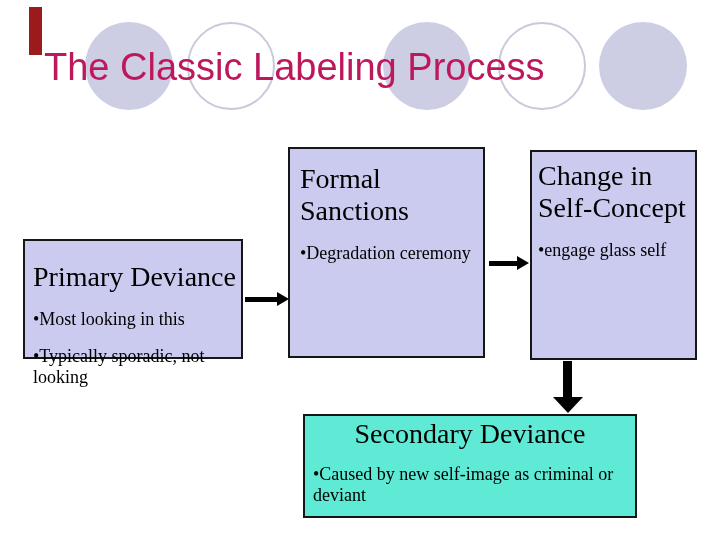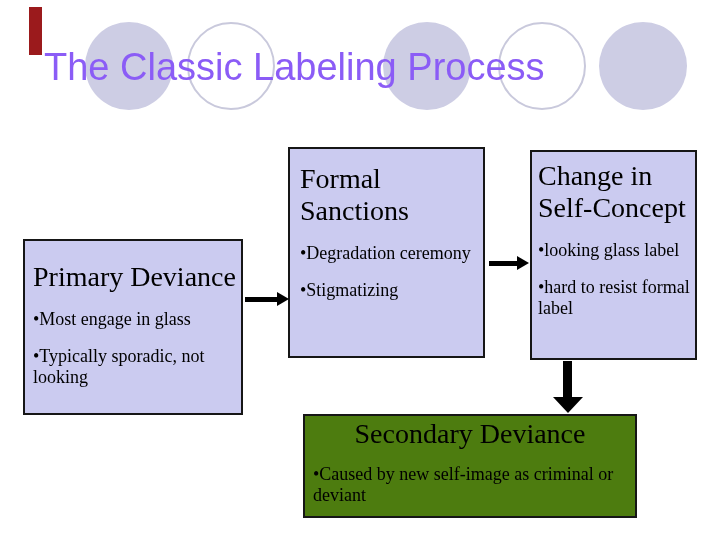--- a/index.html
+++ b/index.html
@@ -13,32 +13,32 @@
   .circle.filled   { background:#cdcde4; }
   .circle.outlined { background:#ffffff; width:84px; height:84px; border:2px solid #c9c9dc; }
   .c1 { left:85px; }  .c2 { left:187px; } .c3 { left:383px; }
   .c4 { left:498px; } .c5 { left:599px; }
 
   .accent-bar { position:absolute; left:29px; top:7px; width:13px; height:48px; background:#9b1a1c; }
 
   .title {
     position:absolute; left:44px; top:46px; margin:0;
     font-family:"Liberation Sans","DejaVu Sans",sans-serif;
-    font-size:38px; font-weight:400; color:#8b5cf6; white-space:nowrap;
+    font-size:38px; font-weight:400; color:#be185d; white-space:nowrap;
   }
 
   
   .box {
     position:absolute; box-sizing:border-box;
     background:#cbcbf0; border:2px solid #0f766e;
   }
   .box-title  { font-size:28px; line-height:1.15; margin:0; }
   .bullet     { font-size:18px; line-height:1.17; margin:16px 0 0 0; }
 
-  .box-primary   { left:23px;  top:239px; width:220px; height:176px; padding:20px 0 0 8px; }
+  .box-primary   { left:23px;  top:239px; width:220px; height:120px; padding:20px 0 0 8px; }
   .box-formal    { left:288px; top:147px; width:197px; height:211px; padding:14px 4px 0 10px; }
   .box-change    { left:530px; top:150px; width:167px; height:210px; padding:8px 0 0 6px; }
   .box-secondary { left:303px; top:414px; width:334px; height:104px; padding:2px 8px 0 8px; }
   .box-secondary .box-title { text-align:center; }
   .box-secondary .bullet    { margin-top:14px; }
 
   
   .arrow { position:absolute; }
   .shaft-h { position:absolute; top:5px; left:0; height:5px; background:#000; }
   .head-right {
@@ -69,37 +69,35 @@
   <div class="circle filled c3"></div>
   <div class="circle outlined c4"></div>
   <div class="circle filled c5"></div>
 
   <div class="accent-bar" style="background: rgb(155, 26, 28);"></div>
 
   <h1 class="title">The Classic Labeling Process</h1>
 
   <div class="box box-primary" style="background: rgb(203, 203, 240); border-color: rgb(22, 22, 22);">
     <div class="box-title">Primary Deviance</div>
-    <p class="bullet">•Most engage in glass</p>
+    <p class="bullet">•Most looking in this</p>
     <p class="bullet">•Typically sporadic, not looking</p>
   </div>
 
   <div class="box box-formal" style="background: rgb(203, 203, 240); border-color: rgb(22, 22, 22);">
     <div class="box-title">Formal Sanctions</div>
     <p class="bullet">•Degradation ceremony</p>
-    <p class="bullet">•Stigmatizing</p>
   </div>
 
   <div class="box box-change" style="background: rgb(203, 203, 240); border-color: rgb(22, 22, 22);">
     <div class="box-title">Change in Self-Concept</div>
-    <p class="bullet">•looking glass label</p>
-    <p class="bullet">•hard to resist formal label</p>
+    <p class="bullet">•engage glass self</p>
   </div>
 
-  <div class="box box-secondary" style="background: #4d7c0f; border-color: rgb(22, 22, 22);">
+  <div class="box box-secondary" style="background: #5eead4; border-color: rgb(22, 22, 22);">
     <div class="box-title">Secondary Deviance</div>
     <p class="bullet">•Caused by new self-image as criminal or deviant</p>
   </div>
 
   <div class="arrow arrow-1">
     <div class="shaft-h"></div>
     <div class="head-right"></div>
   </div>
   <div class="arrow arrow-2">
     <div class="shaft-h"></div>

